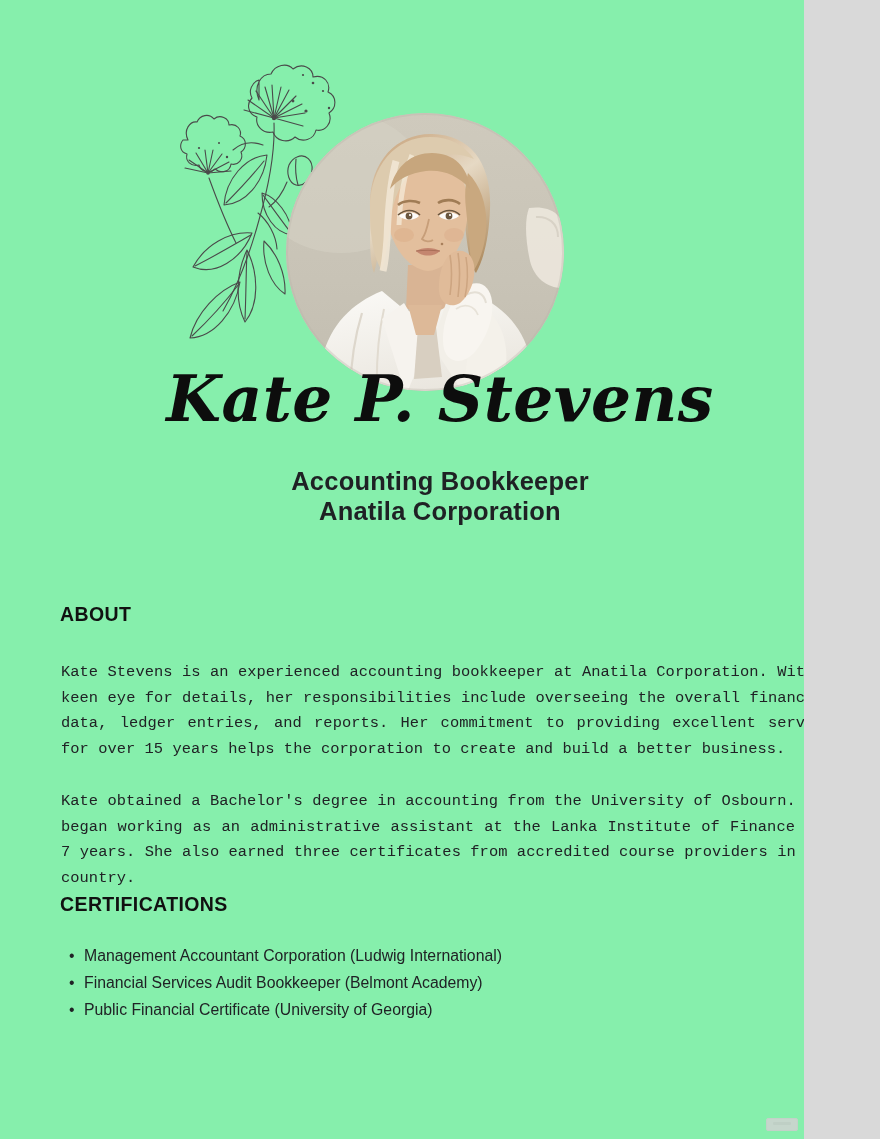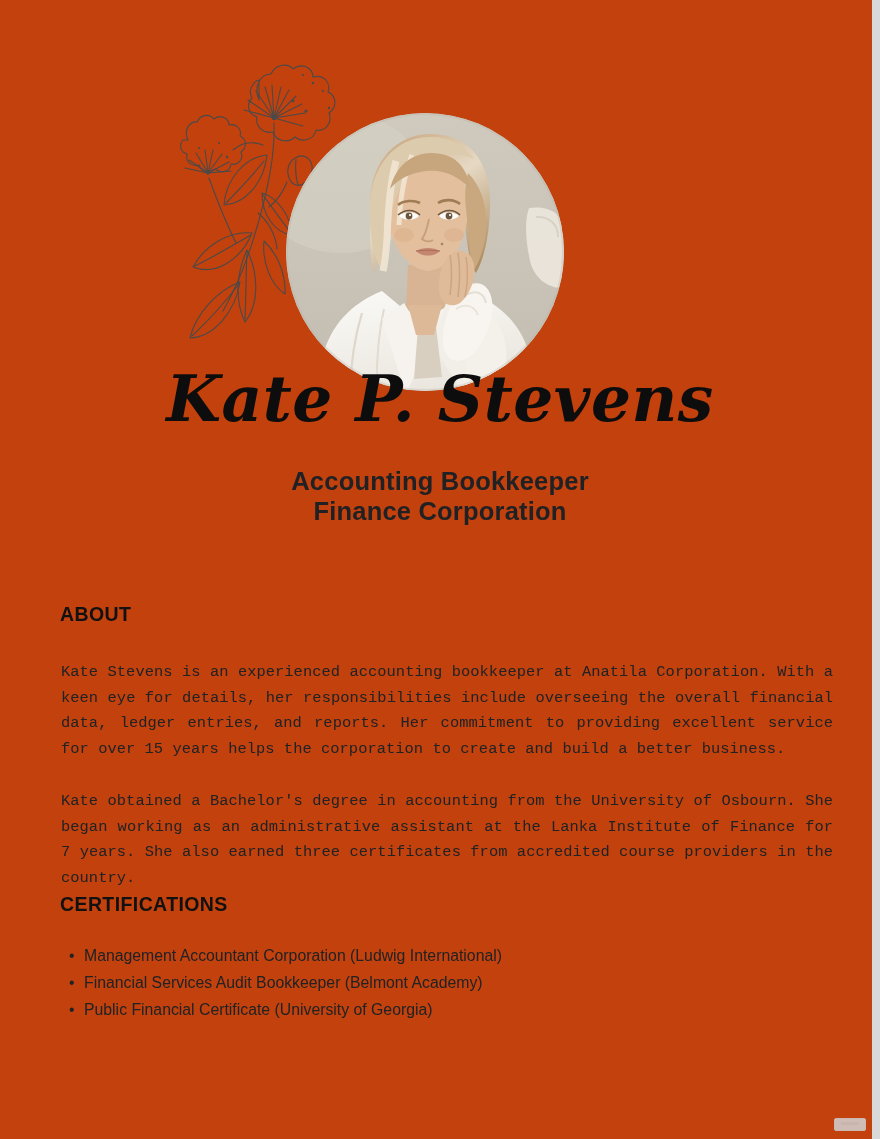--- a/index.html
+++ b/index.html
@@ -11,23 +11,23 @@
     height: 1139px;
     background: #d9d9d9;
     font-family: "Liberation Sans", sans-serif;
     color: #1c1c1c;
     overflow: hidden;
     position: relative;
   }
 
   .page {
     position: relative;
-    width: 872px;
+    width: 804px;
     height: 1139px;
-    background: #c2410c;
+    background: #86efac;
     overflow: hidden;
   }
 
   
   .hero {
     position: relative;
     width: 880px;
     height: 540px;
   }
 
@@ -340,21 +340,21 @@
 
           <circle cx="139" cy="139" r="138" fill="none" stroke="#b9b4a8" stroke-width="2" opacity="0.35"></circle>
         </g>
       </svg>
     </div>
 
     <div class="name">Kate P. Stevens</div>
 
     <div class="subtitle">
       <div>Accounting Bookkeeper</div>
-      <div>Finance Corporation</div>
+      <div>Anatila Corporation</div>
     </div>
   </div>
 
   <div class="content">
 
     <h2 class="section-heading about-heading">ABOUT</h2>
 
     <div class="paragraphs about-body">
       <p class="paragraph">Kate Stevens is an experienced accounting bookkeeper at Anatila Corporation. With a keen eye for details, her responsibilities include overseeing the overall financial data, ledger entries, and reports. Her commitment to providing excellent service for over 15 years helps the corporation to create and build a better business.</p>
       <p class="paragraph">Kate obtained a Bachelor's degree in accounting from the University of Osbourn. She began working as an administrative assistant at the Lanka Institute of Finance for 7 years. She also earned three certificates from accredited course providers in the country.</p>

